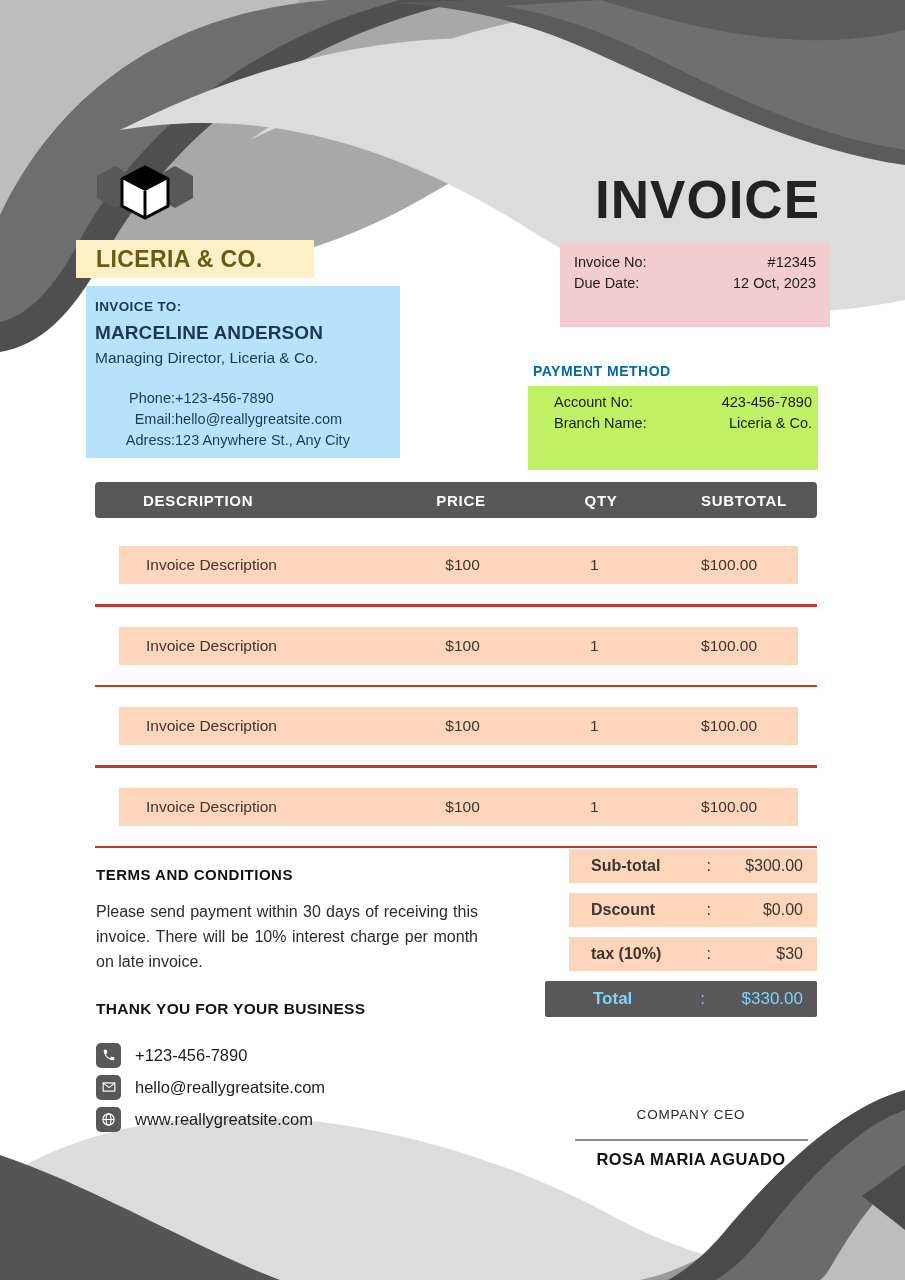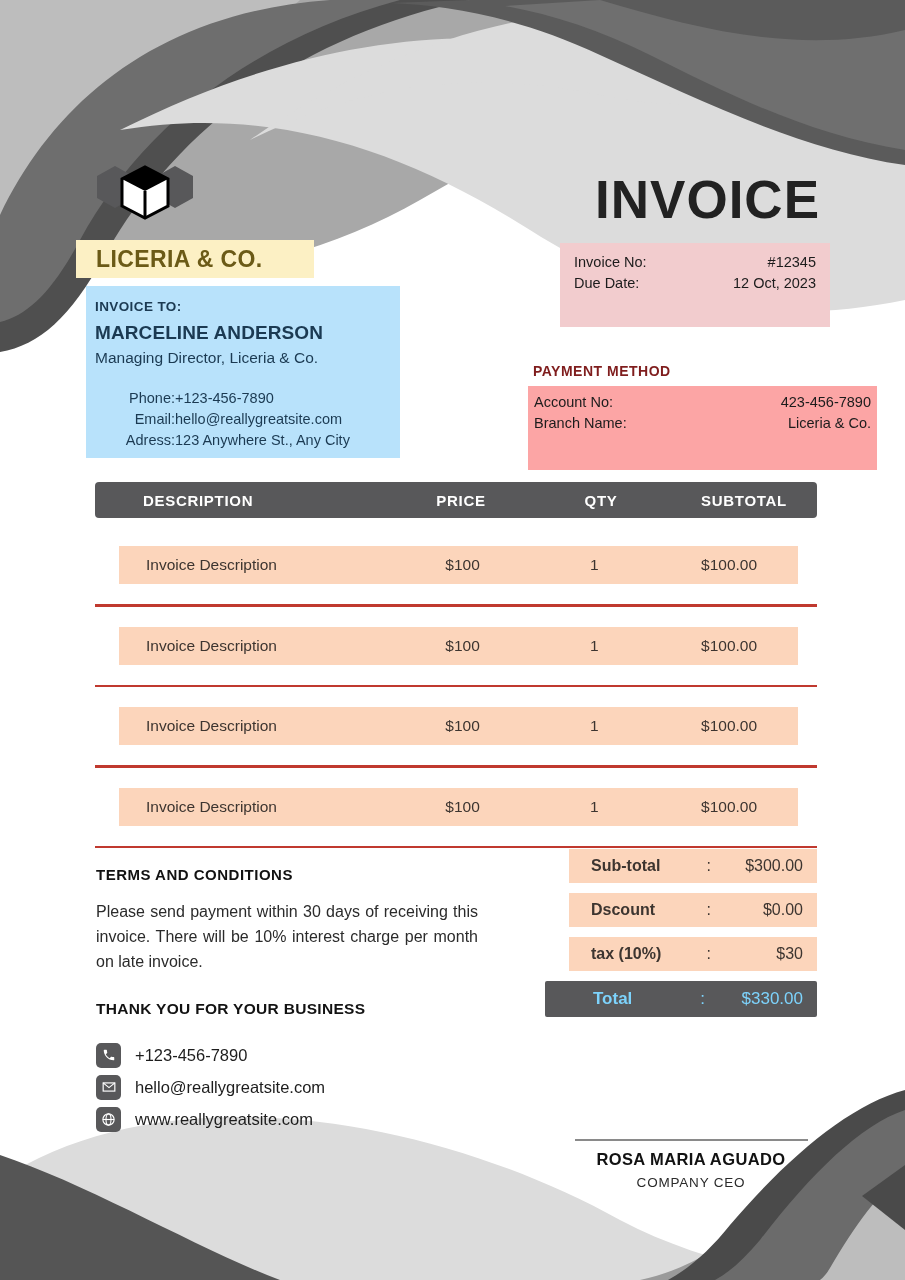--- a/index.html
+++ b/index.html
@@ -52,25 +52,25 @@
   .bill-name { font-size:19px; font-weight:bold; color:#1b3a52; margin-top:8px; letter-spacing:.1px; }
   .bill-role { font-size:15.5px; color:#1b3a52; margin-top:5px; }
   .bill-lines { margin-top:21px; }
   .bill-line { display:flex; font-size:14.5px; color:#1b3a52; line-height:21px;text-align:right; }
   .bill-line .k { width:80px; flex:0 0 80px; }
   .bill-line .v { }
 
   
   .pm-title {
     position:absolute; left:533px; top:363px; font-size:14px; font-weight:bold;
-    letter-spacing:.5px; color:#7f1d1d;
+    letter-spacing:.5px; color:#0369a1;
   }
   .pmbox {
-    position:absolute; left:528px; top:386px; width:349px; height:84px;
-    background:#fca5a5; padding:6px 6px 0 6px;
+    position:absolute; left:528px; top:386px; width:290px; height:84px;
+    background:#bef264; padding:6px 6px 0 26px;
   }
   .pmrow { display:flex; justify-content:space-between; font-size:14.5px; color:#1c1c1c; line-height:20.5px; }
 
   
   .thead {
     position:absolute; left:95px; top:482px; width:722px; height:36px;
     background:#58585a; border-radius:4px; display:flex; align-items:center;
     color:#ffffff; font-size:15px; font-weight:bold; letter-spacing:.7px;
   }
   .th-desc { width:296px; padding-left:48px; }
@@ -120,21 +120,21 @@
   .trow.grand {
     background:#58585a; color:#7dd3fc; height:36px; margin-left:0; width:272px;
     border-radius:2px; font-size:17px; margin-bottom:0;
   }
   .trow.grand .lbl { padding-left:48px; }
   .trow.grand .amt { width:112px; }
 
   
   .sigline { position:absolute; left:575px; top:1139px; width:233px; height:1.5px; background:#8a8a8a; }
   .signame { position:absolute; left:555px; top:1150px; width:272px; text-align:center; font-size:16.5px; font-weight:bold; letter-spacing:.4px; color:#121212; }
-  .sigrole { position:absolute; left:555px; top:1175px; width:272px; text-align:center; font-size:13.5px; letter-spacing:.8px; color:#2b2b2b; }
+  .sigrole { position:absolute; left:555px; top:1107px; width:272px; text-align:center; font-size:13.5px; letter-spacing:.8px; color:#2b2b2b; }
 </style>
 </head>
 <body>
 
 <div id="page">
 
   <svg class="deco" viewBox="0 0 905 1280" preserveAspectRatio="none">
 
     <path d="M0,0 L905,0 L905,20 C700,35 560,120 420,200 C300,268 150,300 0,250 Z" fill="#a8a8a8"></path>
     <path d="M0,0 L300,0 C230,60 150,150 95,240 C60,300 25,330 0,340 Z" fill="#bdbdbd"></path>

